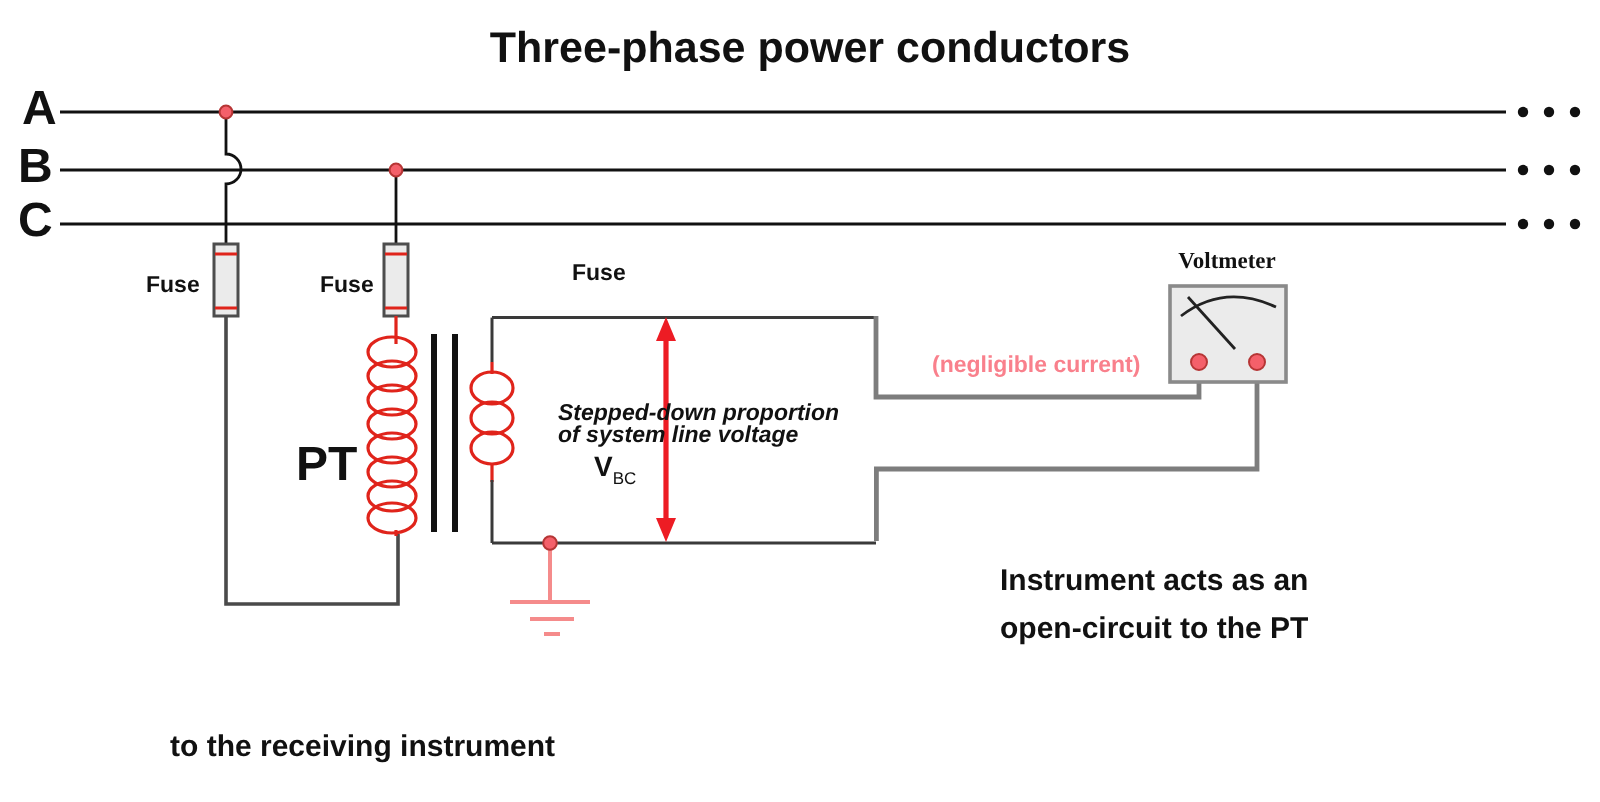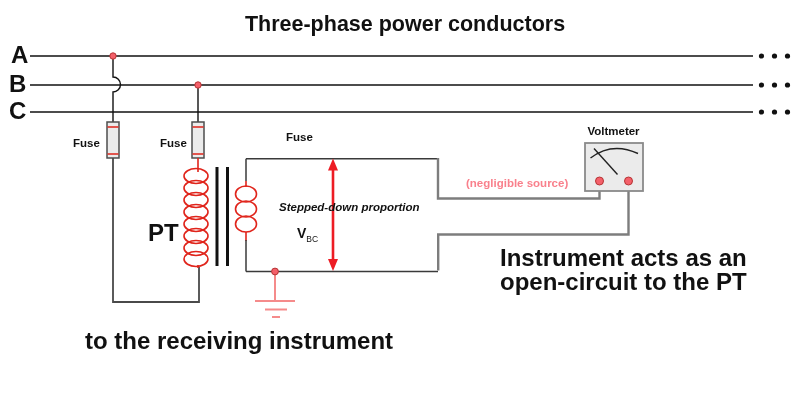--- a/index.html
+++ b/index.html
@@ -7,24 +7,24 @@
     position:relative;width:800px;height:401px;background:#ffffff;overflow:hidden;
     font-family:"Liberation Sans", sans-serif;color:#111;
   }
   #circuit-svg{position:absolute;left:0;top:0;}
   .txt{position:absolute;font-weight:bold;white-space:nowrap;line-height:1;}
   .title{font-size:21.5px;transform:translateX(-50%);}
   .phase{font-size:24px;}
   .small{font-size:11.5px;}
   .note{font-size:11.5px;line-height:10.5px;}
   .pink{color:#f9808c;}
-  .caption{font-size:24px;line-height:24px;}
+  .caption{font-size:15px;line-height:24px;margin-top:33px;}
   .vsym{font-size:14px;}
   .vsub{font-size:8.5px;position:relative;top:4px;font-weight:normal;}
-  .center{transform:translateX(-50%);}
+  .center{transform:translateX(-50%);font-family:Liberation Serif, serif;}
 </style>
 </head>
 <body>
 
 <div id="stage">
 
   <svg id="circuit-svg" width="800" height="401" viewBox="0 0 800 401">
 
     <g stroke="#111" stroke-width="1.4">
       <line x1="30" y1="56" x2="753" y2="56"></line>
@@ -128,25 +128,26 @@
   <div class="txt phase" style="left:9px;top:99px;">C</div>
 
   <div class="txt small" style="left:73px;top:138px;">Fuse</div>
   <div class="txt small" style="left:160px;top:138px;">Fuse</div>
   <div class="txt small" style="left:286px;top:132px;">Fuse</div>
 
   <div class="txt" style="left:148px;top:206px;font-size:24px;margin-top:15px;">PT</div>
 
   <div class="txt note" style="left:279px;top:202px;font-style:italic;">
     <div>Stepped-down proportion</div>
+    <div>of system line voltage</div>
   </div>
   <div class="txt vsym" style="left:297px;top:226px;"><span>V</span><span class="vsub">BC</span></div>
 
   <div class="txt small center" style="left:613.5px;top:126px;">Voltmeter</div>
-  <div class="txt small pink" style="left:466px;top:178px;">(negligible source)</div>
+  <div class="txt small pink" style="left:466px;top:178px;">(negligible current)</div>
 
   <div class="txt caption" style="left:500px;top:246px;">
     <div>Instrument acts as an</div>
     <div>open-circuit to the PT</div>
   </div>
 
   <div class="txt caption" style="left:85px;top:329px;">
     <div>to the receiving instrument</div>
   </div>
 

